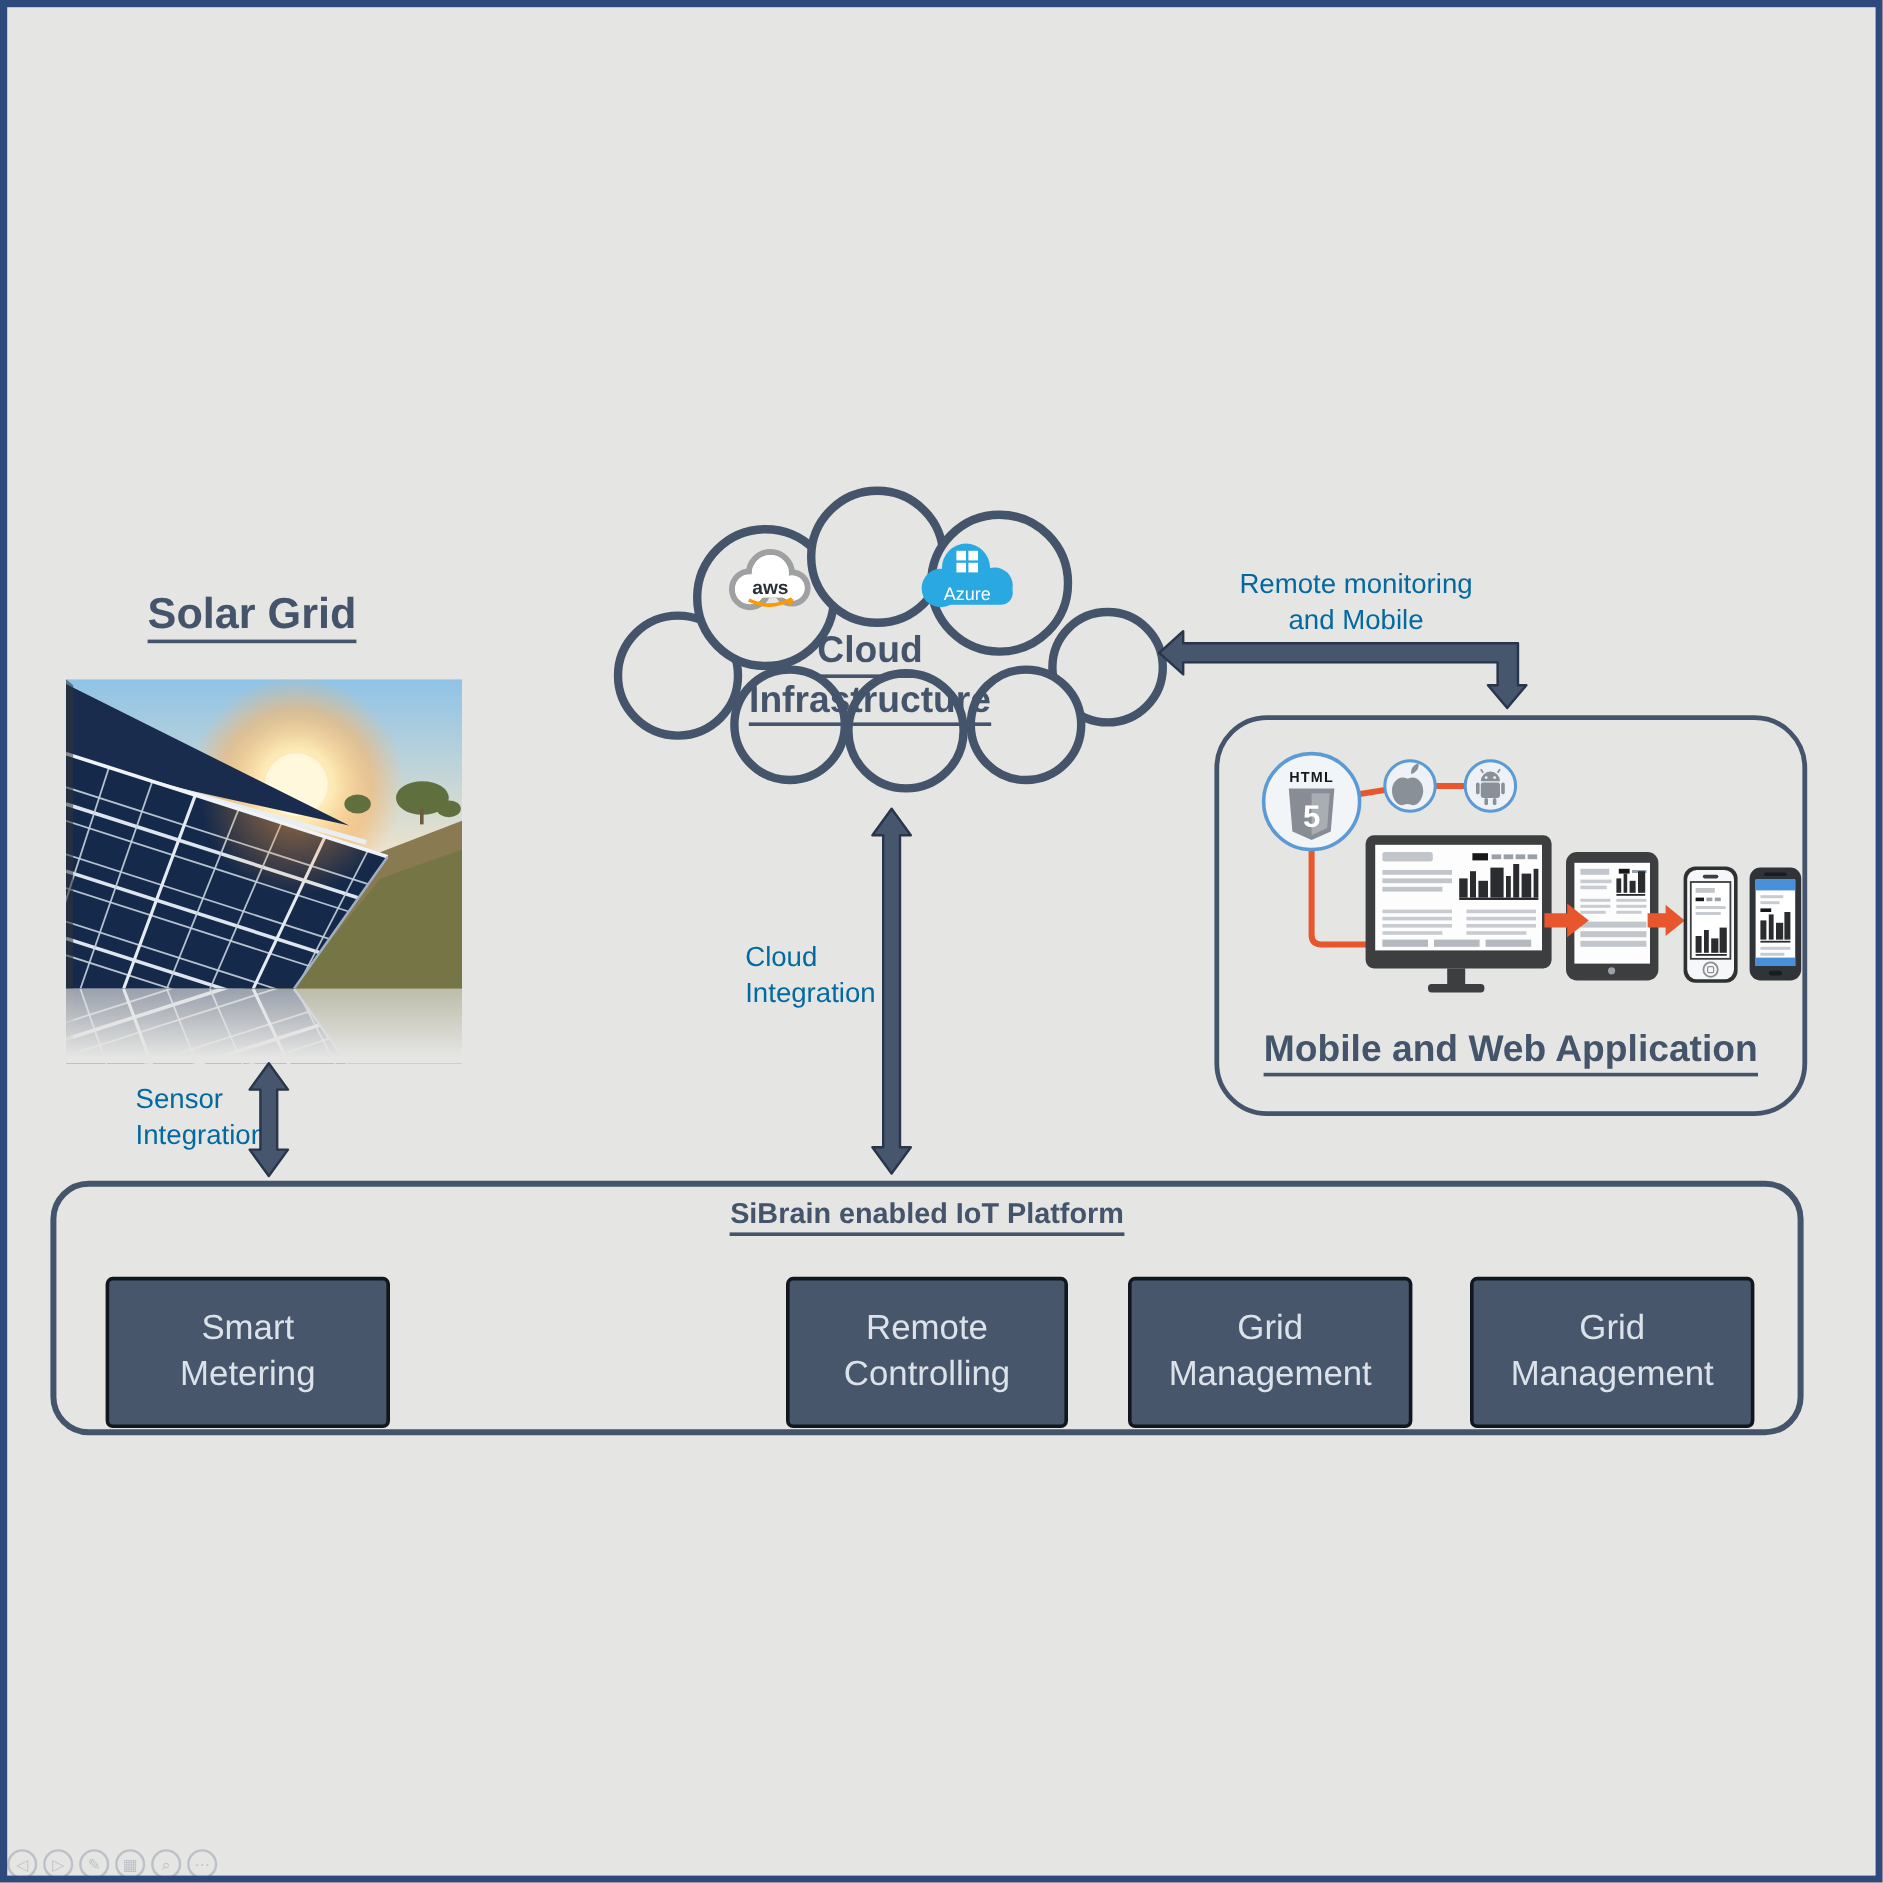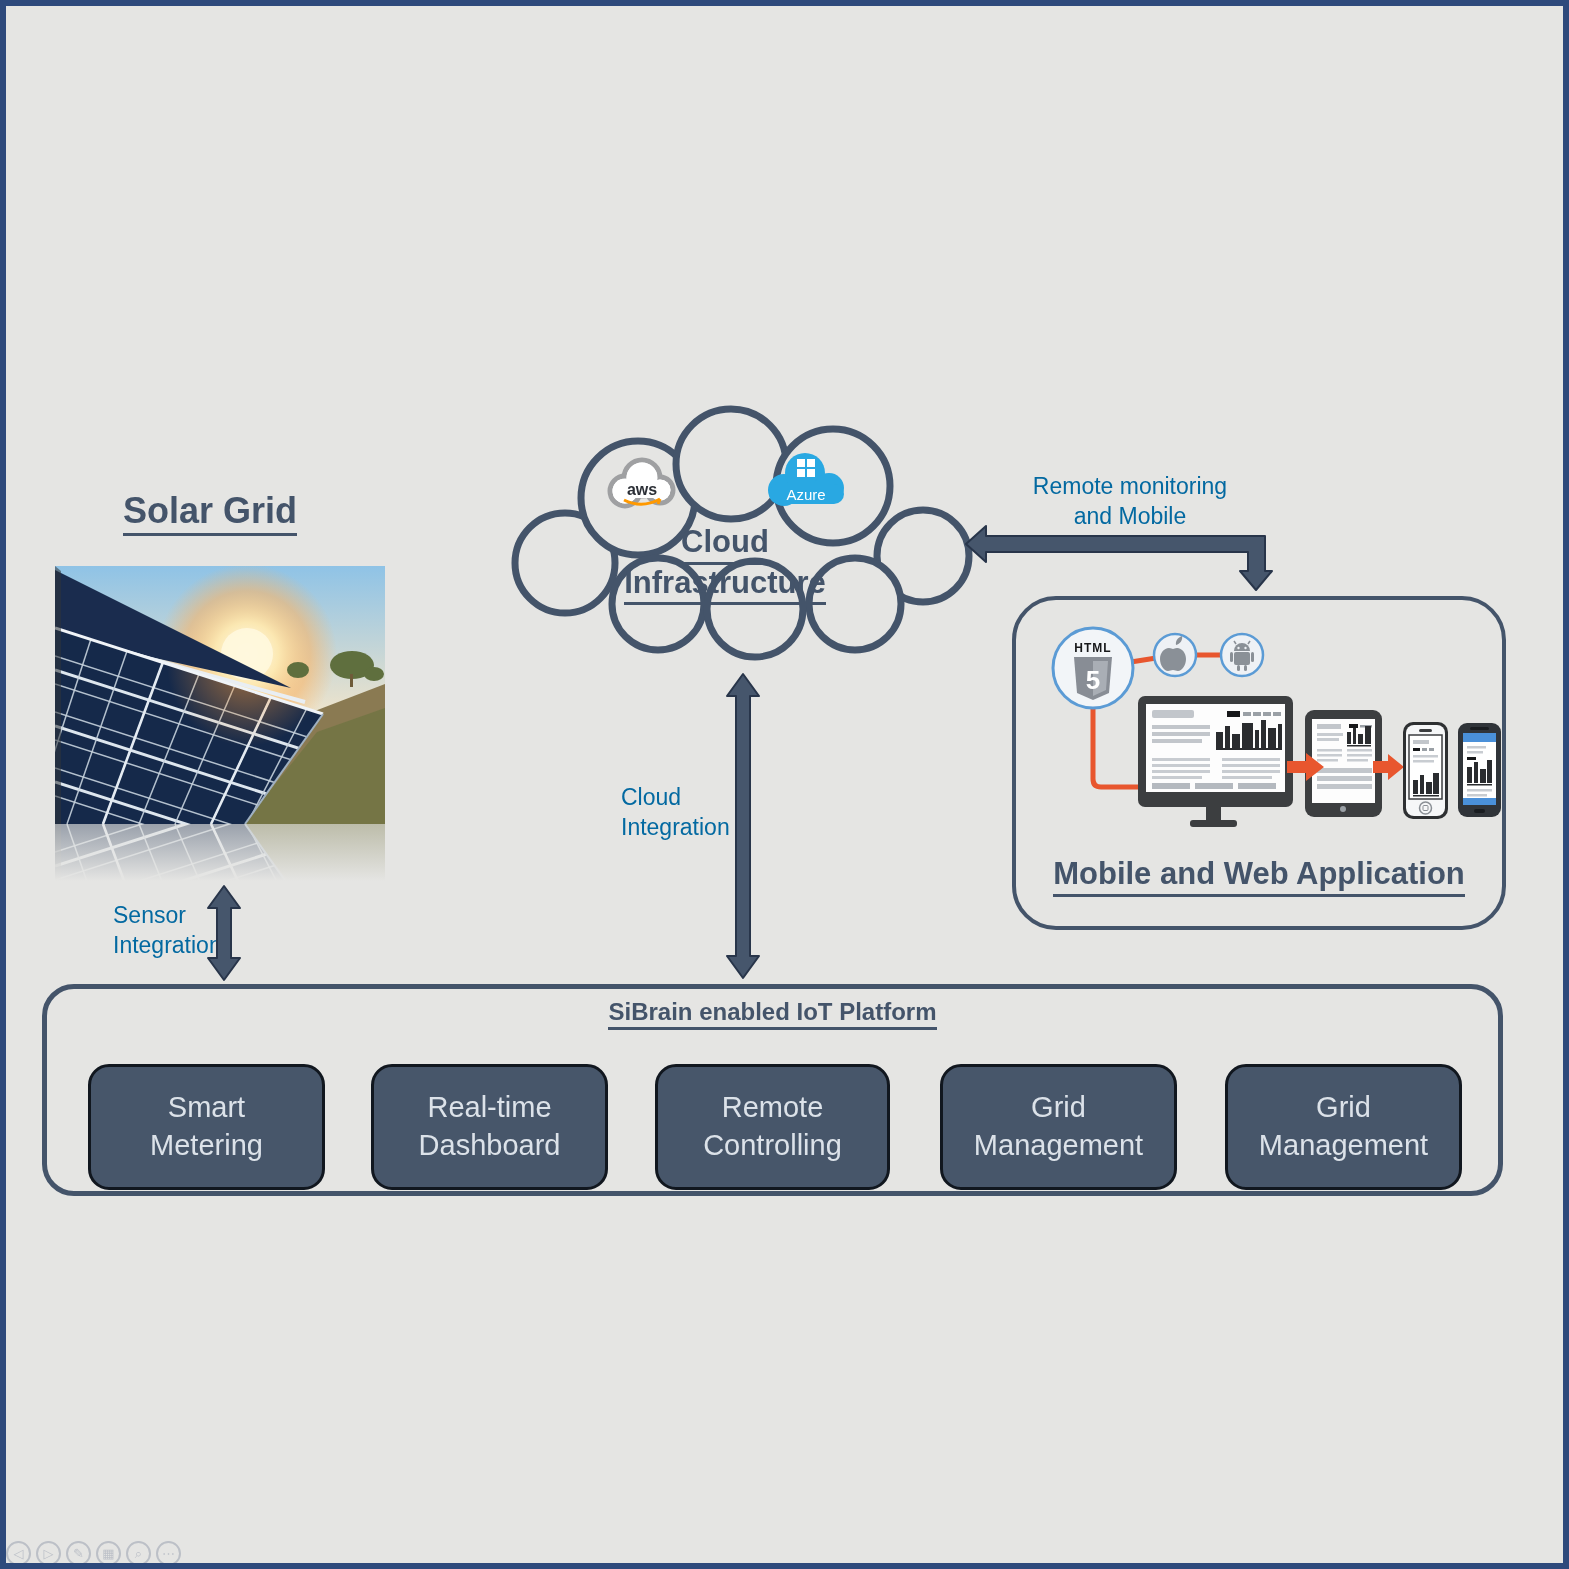--- a/index.html
+++ b/index.html
@@ -21,21 +21,21 @@
             border:4px solid #44546a; border-radius:44px; }
   .mw-title { position:absolute; left:0; right:0; top:256px; text-align:center;
               font-size:31px; font-weight:bold; color:#44546a; }
 
   
   .platform-box { position:absolute; left:42px; top:984px; width:1461px; height:212px;
                   border:5px solid #44546a; border-radius:32px; }
   .platform-title { position:absolute; left:0; right:0; top:9px; text-align:center;
                     font-size:24px; font-weight:bold; color:#44546a; }
   .module { position:absolute; top:1064px; width:237px; height:126px; background:#47566a;
-            border:3px solid #11171f; border-radius:21px; display:flex; flex-direction:column;
+            border:3px solid #11171f; border-radius:6px; display:flex; flex-direction:column;
             align-items:center; justify-content:center; color:#dce2e9; font-size:29px; line-height:1.3;
             text-align:center; }
 
   
   .solar-wrap { position:absolute; left:55px; top:566px; width:330px; height:320px; }
   .solar-reflect { position:absolute; left:0; top:258px; width:330px; height:62px; overflow:hidden; }
   .solar-reflect svg { transform:scaleY(-1); opacity:.8; display:block; }
   .solar-reflect .fade { position:absolute; inset:0;
       background:linear-gradient(to bottom, rgba(229,229,227,.55), #e5e5e3 92%); }
 
@@ -442,24 +442,20 @@
   <div class="platform-box">
     <div class="platform-title">
       <span class="u">SiBrain enabled IoT Platform</span>
     </div>
   </div>
 
   <div class="module" style="left:88px;">
     <div>Smart</div>
     <div>Metering</div>
   </div>
-  <div class="module" style="left:371px;">
-    <div>Real-time</div>
-    <div>Dashboard</div>
-  </div>
   <div class="module" style="left:655px; width:235px;">
     <div>Remote</div>
     <div>Controlling</div>
   </div>
   <div class="module" style="left:940px;">
     <div>Grid</div>
     <div>Management</div>
   </div>
   <div class="module" style="left:1225px;">
     <div>Grid</div>

